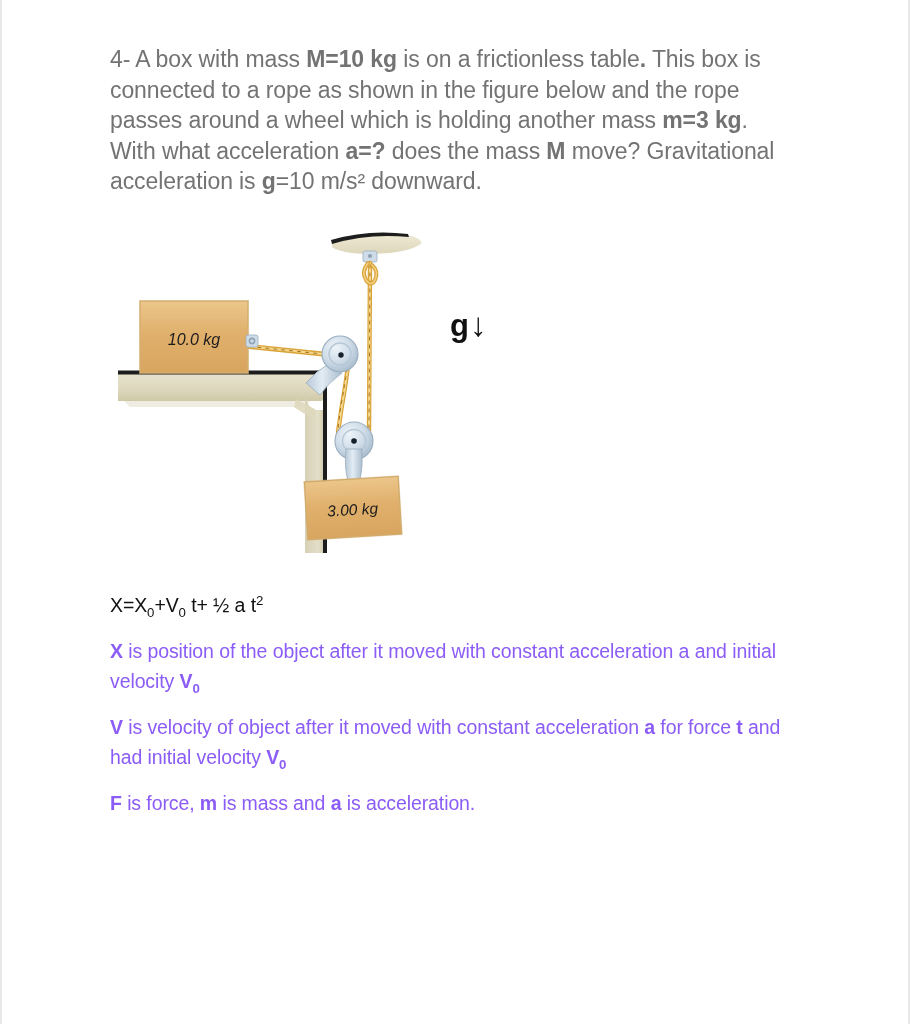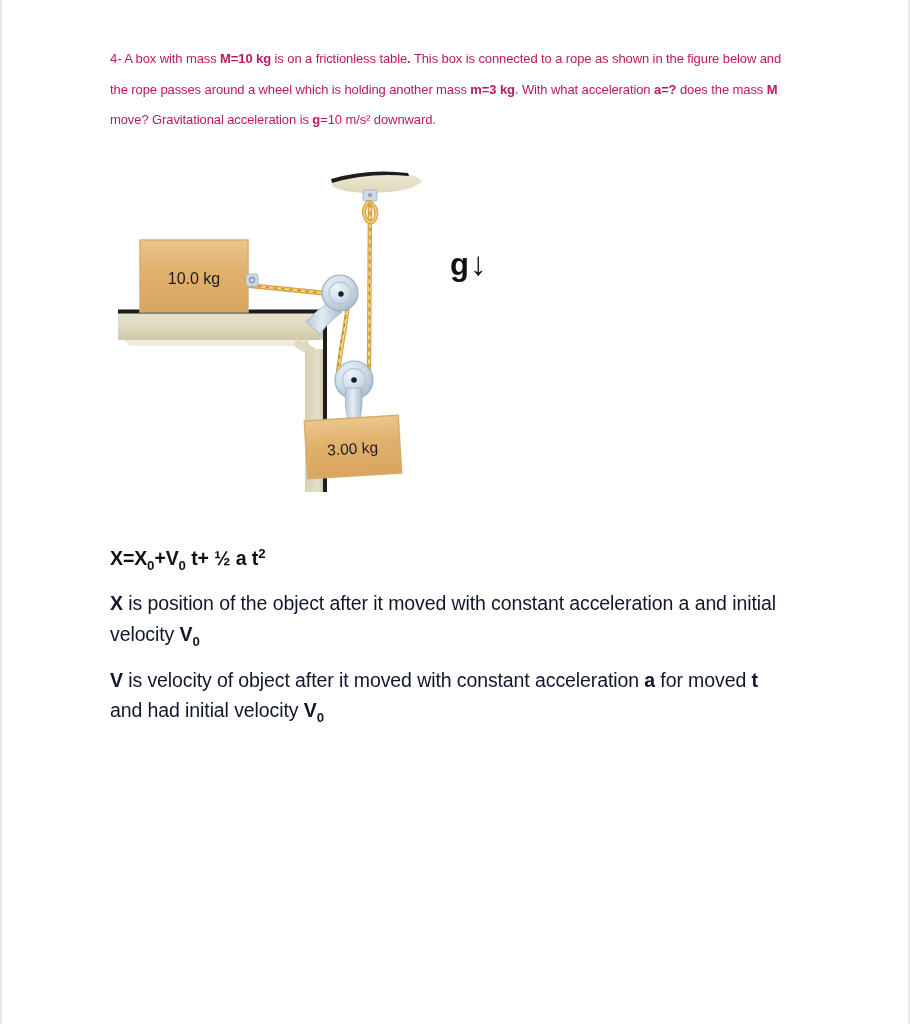--- a/index.html
+++ b/index.html
@@ -27,42 +27,43 @@
   }
   .content {
     position: absolute;
     left: 108px;
     top: 44px;
     width: 690px;
   }
 
   
   .problem {
-    font-size: 13px;
+    font-size: 23px;
     line-height: 30.6px;
-    color: #be185d;
+    color: #737373;
     letter-spacing: -0.1px;
     width: 680px;
   }
   .problem b { font-weight: bold; }
   sup { font-size: 0.68em; vertical-align: super; line-height: 0; }
   sub { font-size: 0.68em; vertical-align: sub; line-height: 0; }
 
   
   .figure {
     position: relative;
     width: 690px;
     height: 355px;
     margin-top: 26px;
   }
   .fig-inner {
     position: absolute;
     left: 0; top: 0;
     width: 420px;
     height: 350px;
+    font-style: italic;
   }
   .fig-svg { display: block; }
 
   .g-label {
     position: absolute;
     left: 340px;
     top: 86px;
     font-size: 31px;
     font-weight: bold;
     color: #111;
@@ -78,28 +79,28 @@
     position: relative;
     top: -1px;
   }
 
   
   .eqblock { margin-top: 10px; }
   .eq {
     font-size: 19.5px;
     line-height: 30.6px;
     color: #111111;
-    font-weight: bold;
-    margin-top: 26px;
+    font-weight: normal;
+    margin-top: 12px;
     letter-spacing: -0.1px;
   }
   .desc {
     font-size: 19.5px;
     line-height: 30.6px;
-    color: #0f172a;
+    color: #8b5cf6;
     margin-top: 15px;
     letter-spacing: -0.1px;
     width: 680px;
   }
   .desc b { font-weight: bold; }
 </style>
 </head>
 <body>
 
 <div class="page">
@@ -225,17 +226,18 @@
 
       <div class="g-label">
         <span>g</span>
           <span class="arrow">↓</span>
       </div>
     </div>
 
     <div class="eqblock" id="equations-section">
         <div class="eq"><span>X=X</span><sub>0</sub><span>+V</span><sub>0</sub><span> t+ ½ a t</span><sup>2</sup></div>
         <div class="desc"><span><b>X</b></span><span> is position of the object after it moved with constant acceleration a and initial velocity </span><span><b>V</b></span><sub><b>0</b></sub></div>
-        <div class="desc"><span><b>V</b></span><span> is velocity of object after it moved with constant acceleration </span><span><b>a</b></span><span> for moved </span><span><b>t</b></span><span> and had initial velocity </span><span><b>V</b></span><sub><b>0</b></sub></div>
+        <div class="desc"><span><b>V</b></span><span> is velocity of object after it moved with constant acceleration </span><span><b>a</b></span><span> for force </span><span><b>t</b></span><span> and had initial velocity </span><span><b>V</b></span><sub><b>0</b></sub></div>
+        <div class="desc"><span><b>F</b></span><span> is force, </span><span><b>m</b></span><span> is mass and </span><span><b>a</b></span><span> is acceleration.</span></div>
       </div>
 
   </div>
 </div>
 
 </body></html>

